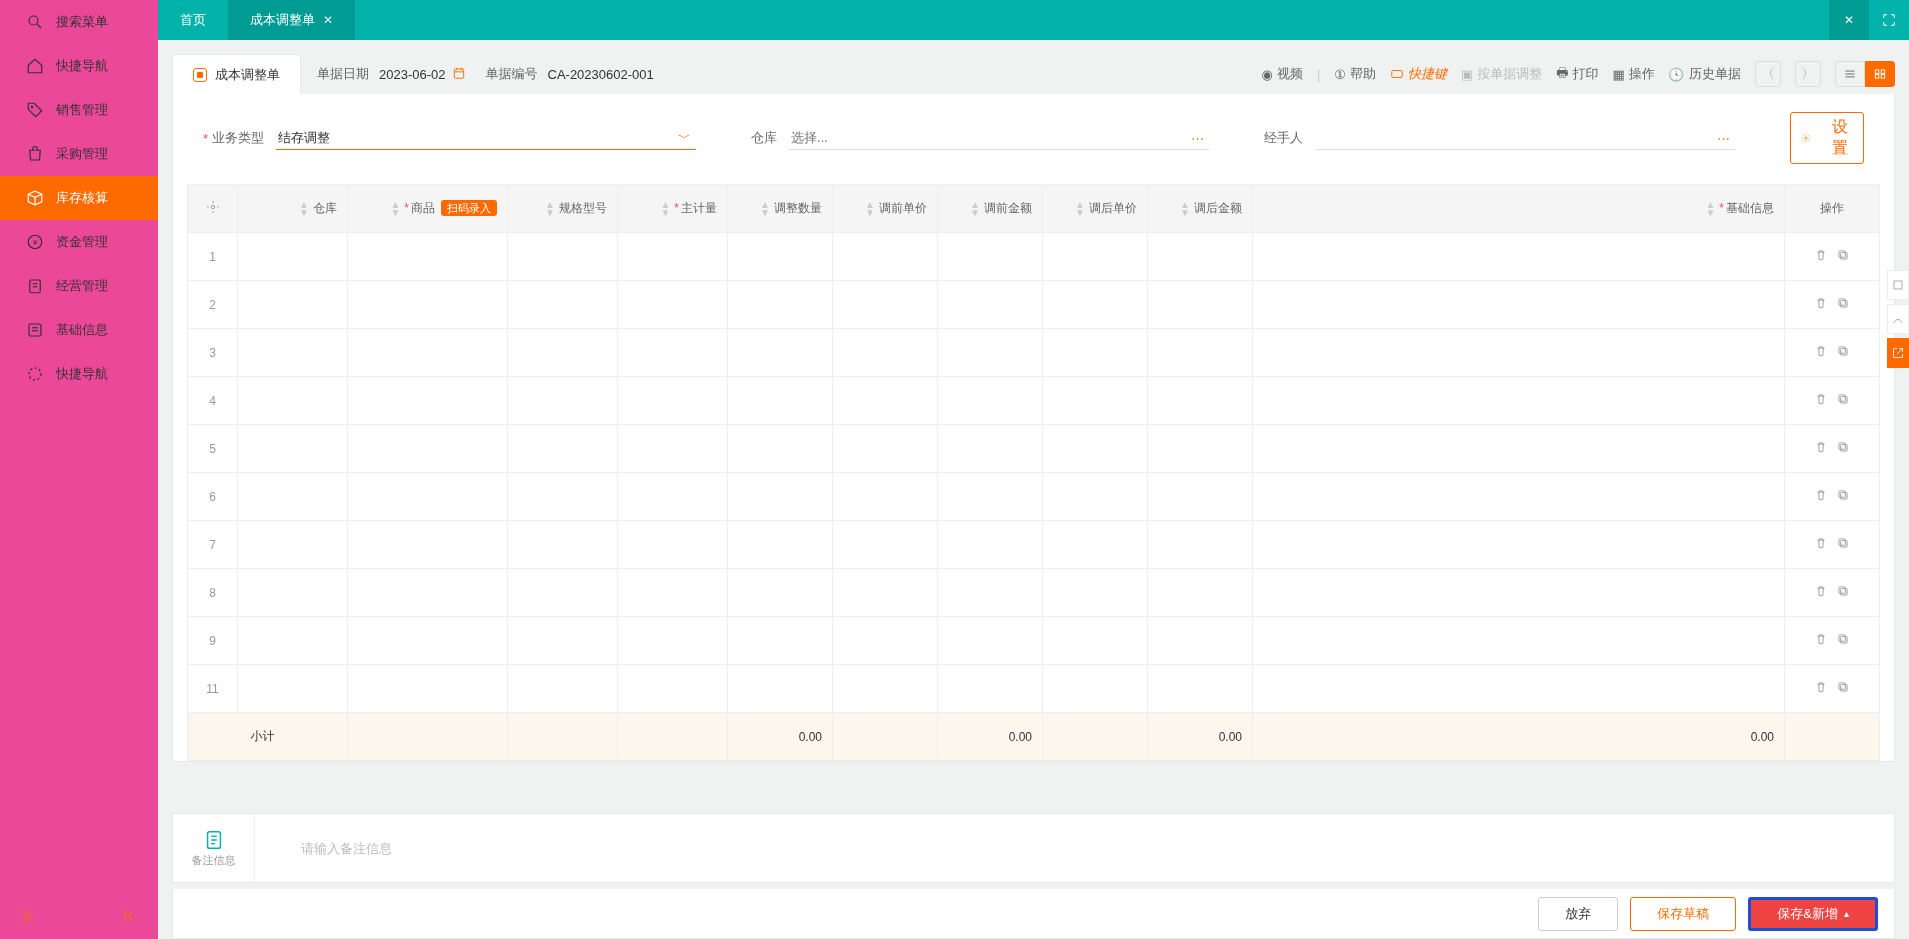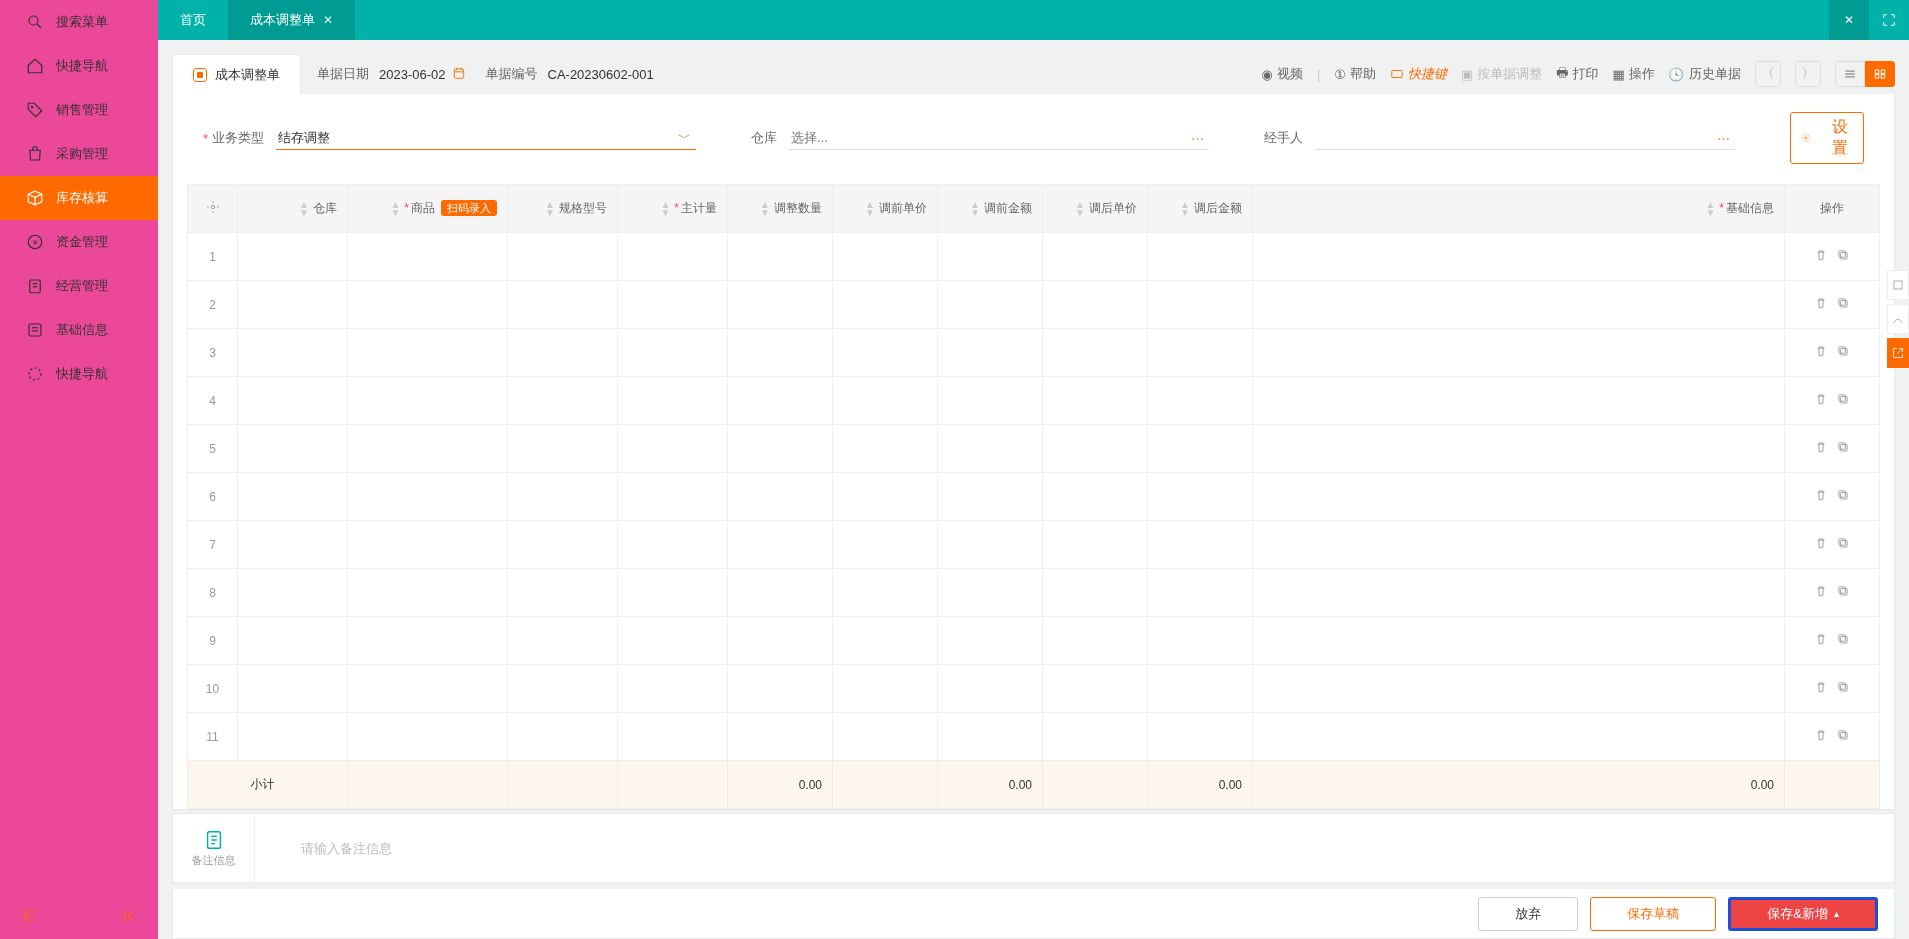--- a/index.html
+++ b/index.html
@@ -78,21 +78,21 @@
   
   .remark-panel { position: absolute; left: 14px; right: 14px; bottom: 56px; background: #fff; border: 1px solid #e8e8e8; height: 70px; display: flex; align-items: center; gap: 28px; }
   .remark-left { width: 82px; display: flex; flex-direction: column; align-items: center; justify-content: center; border-right: 1px solid #eee; height: 100%; color: #00b2a9; }
   .remark-left svg { width: 22px; height: 22px; }
   .remark-left span { font-size: 11px; color: #999; margin-top: 2px; }
   .remark-input { flex: 1; border: none; outline: none; padding: 0 18px; font-size: 13px; color: #333; height: 100%; }
   .remark-input::placeholder { color: #bbb; }
 
   
   .footer { position: absolute; left: 14px; right: 14px; bottom: 0; height: 50px; background: #fff; border: 1px solid #e8e8e8; border-top: none; display: flex; align-items: center; justify-content: flex-end; padding-right: 16px; gap: 12px; }
-  .btn { height: 34px; padding: 0 36px; border-radius: 3px; font-size: 13px; cursor: pointer; display: flex; align-items: center; }
+  .btn { height: 34px; padding: 0 26px; border-radius: 3px; font-size: 13px; cursor: pointer; display: flex; align-items: center; }
   .btn.plain { background: #fff; border: 1px solid #ccc; color: #333; }
   .btn.outline { background: #fff; border: 1px solid #ff6a00; color: #ff6a00; }
   .btn.primary { background: #ef4444; border: 3px solid #1d4ed8; color: #fff; }
   .btn .caret { margin-left: 6px; font-size: 10px; }
 
   
   .rail { position: absolute; right: 0; top: 230px; width: 22px; }
   .rail .r { width: 22px; height: 30px; background: #fff; border: 1px solid #eee; display: flex; align-items: center; justify-content: center; margin-bottom: 4px; color: #999; }
   .rail .r.orange { background: #ff6a00; border-color: #ff6a00; color: #fff; }
 
@@ -497,39 +497,20 @@
               <td></td>
               <td></td>
               <td class="ops-cell"><span><svg viewBox="0 0 24 24">
                     <path d="M6 7h12M9 7V5h6v2M8 7l1 13h6l1-13"></path>
                   </svg></span><span><svg viewBox="0 0 24 24">
                     <rect x="8" y="8" width="11" height="11" rx="1"></rect>
                     <rect x="5" y="5" width="11" height="11" rx="1"></rect>
                   </svg></span></td>
             </tr>
             <tr>
-              <td class="rnum">10</td>
-              <td></td>
-              <td></td>
-              <td></td>
-              <td></td>
-              <td></td>
-              <td></td>
-              <td></td>
-              <td></td>
-              <td></td>
-              <td></td>
-              <td class="ops-cell"><span><svg viewBox="0 0 24 24">
-                    <path d="M6 7h12M9 7V5h6v2M8 7l1 13h6l1-13"></path>
-                  </svg></span><span><svg viewBox="0 0 24 24">
-                    <rect x="8" y="8" width="11" height="11" rx="1"></rect>
-                    <rect x="5" y="5" width="11" height="11" rx="1"></rect>
-                  </svg></span></td>
-            </tr>
-            <tr>
               <td class="rnum">11</td>
               <td></td>
               <td></td>
               <td></td>
               <td></td>
               <td></td>
               <td></td>
               <td></td>
               <td></td>
               <td></td>

